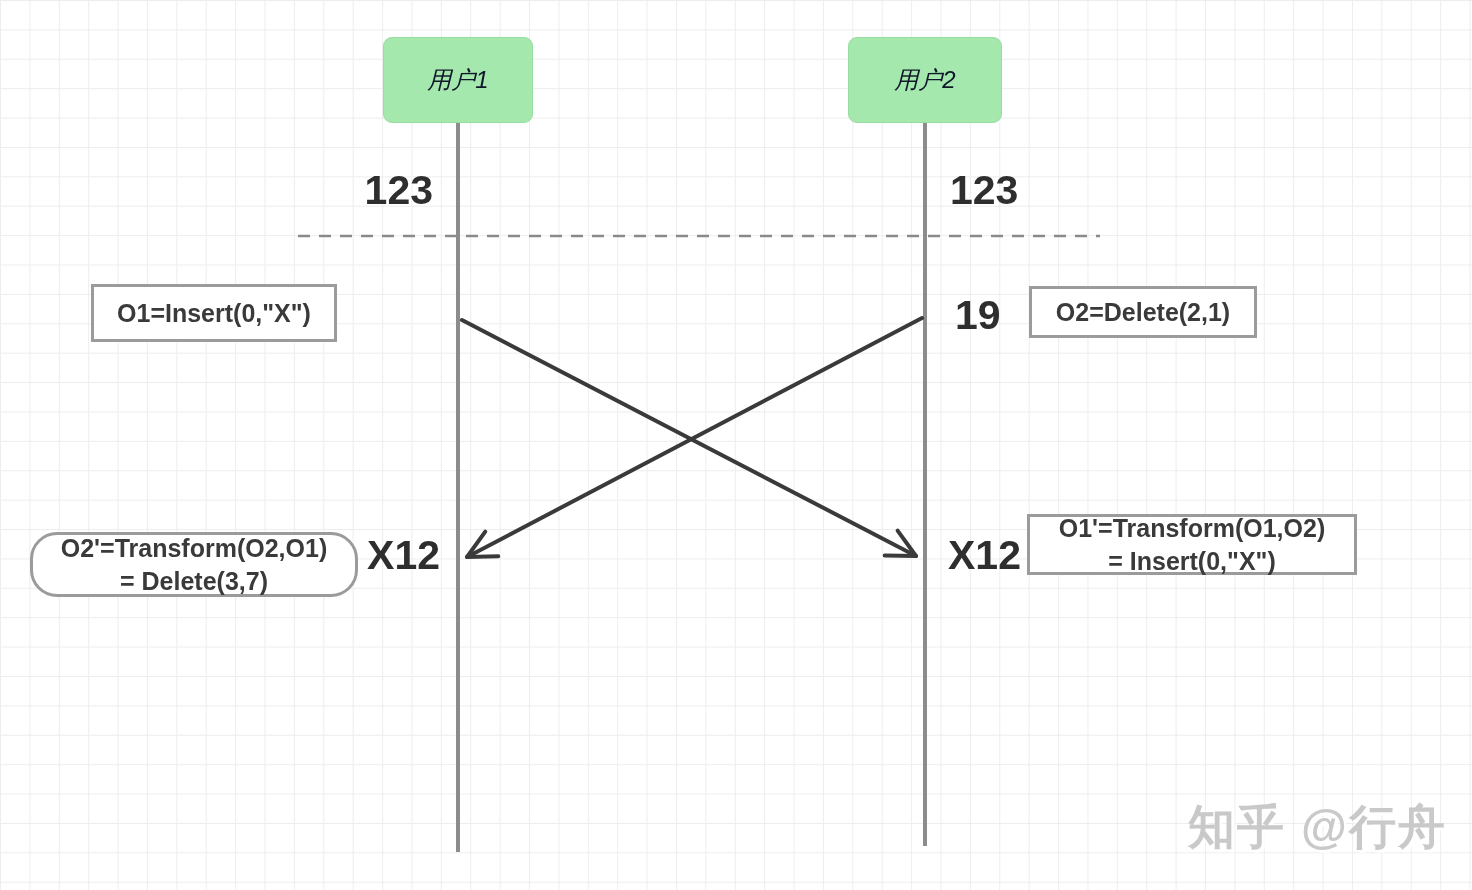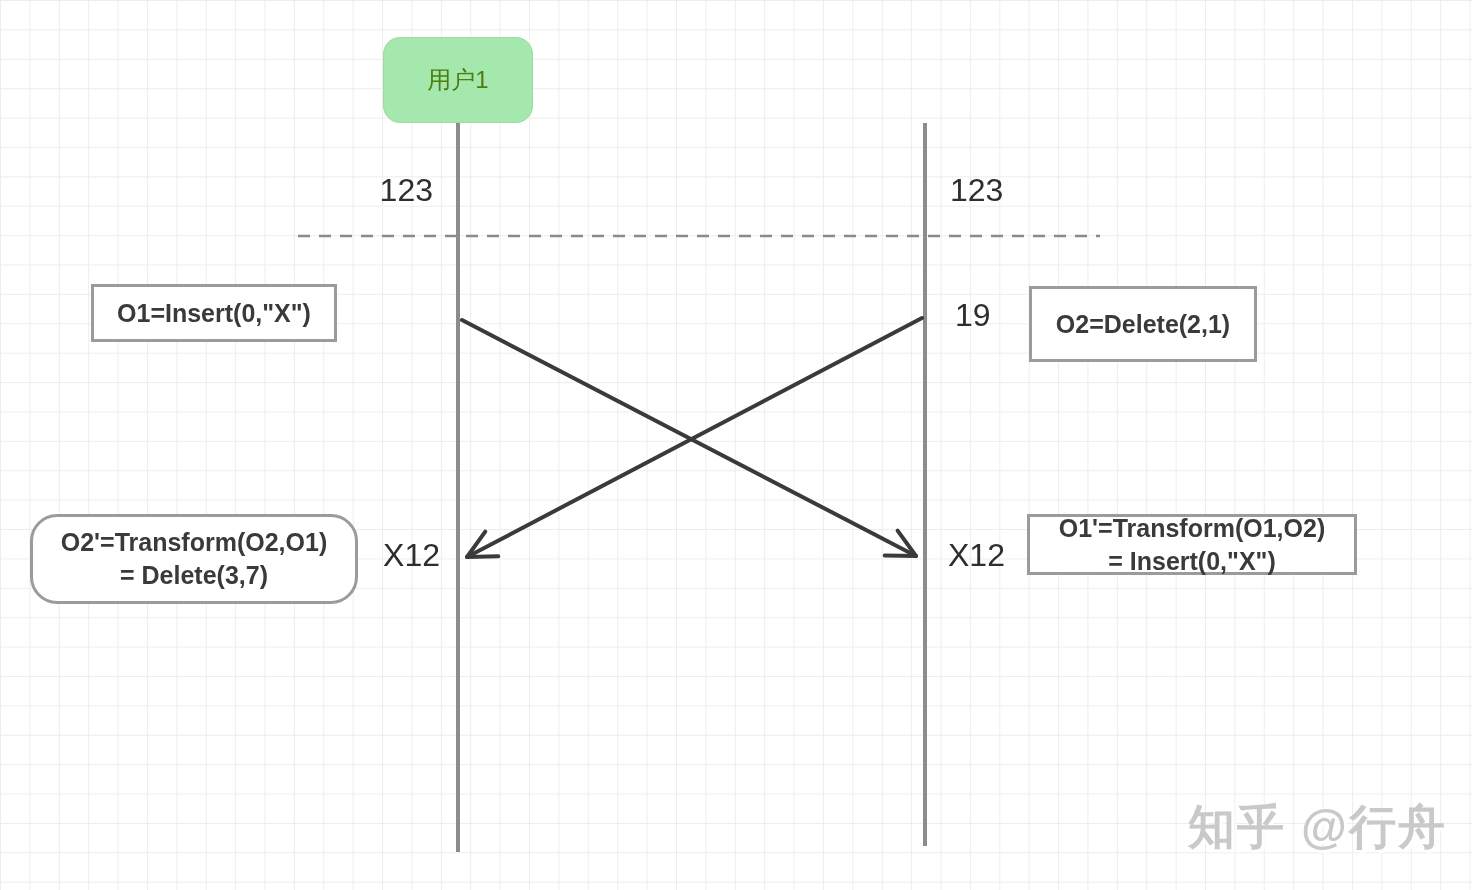--- a/index.html
+++ b/index.html
@@ -13,43 +13,44 @@
       linear-gradient(to right, #ededed 1px, transparent 1px);
     background-size:29.4px 29.4px;
     font-family:"Liberation Sans","DejaVu Sans",sans-serif;
     color:#333;
   }
   .layer{position:absolute;left:0;top:0;}
   .actor{
     position:absolute;
     background:#a5e8ad;
     border:1px solid #97dda2;
-    border-radius:17px;
+    border-radius:9px;
     display:flex;align-items:center;justify-content:center;
-    font-size:24px;color:#4d7c0f;
+    font-size:24px;color:#0f172a;
     box-sizing:border-box;
+    font-style:italic;
   }
   .actor1{left:383px;top:37px;width:150px;height:86px;}
   .actor2{left:848px;top:37px;width:154px;height:86px;}
   .opbox{
     position:absolute;
     background:#ffffff;
     border:3px solid #9b9b9b;
     display:flex;flex-direction:column;align-items:center;justify-content:center;
     font-size:25px;font-weight:600;color:#3a3a3a;
     text-align:center;line-height:33px;
     box-sizing:border-box;
   }
   .opbox1{left:91px;top:284px;width:246px;height:58px;}
-  .opbox2{left:1029px;top:286px;width:228px;height:76px;}
-  .opbox3{left:30px;top:514px;width:328px;height:90px;border-radius:27px;}
+  .opbox2{left:1029px;top:286px;width:228px;height:52px;}
+  .opbox3{left:30px;top:532px;width:328px;height:65px;border-radius:27px;}
   .opbox4{left:1027px;top:514px;width:330px;height:61px;}
   .state{
     position:absolute;
-    font-size:32px;font-weight:400;color:#2e2e2e;
+    font-size:41px;font-weight:700;color:#2e2e2e;
     line-height:44px;white-space:nowrap;
   }
   .ta-r{text-align:right;}
   .st-123-l{left:320px;top:168px;width:113px;}
   .st-123-r{left:950px;top:168px;}
   .st-x123 {left:320px;top:293px;width:123px;}
   .st-12-r {left:955px;top:293px;}
   .st-x12-l{left:320px;top:533px;width:120px;}
   .st-x12-r{left:948px;top:533px;}
   .watermark{
@@ -80,20 +81,23 @@
 
     <line x1="298" y1="236" x2="1100" y2="236" stroke="#8a8a8a" stroke-width="2.5" stroke-dasharray="12 9"></line>
 
     <line x1="462" y1="320" x2="916" y2="556" stroke="#3a3a3a" stroke-width="4" stroke-linecap="round" marker-end="url(#oarrow)"></line>
     <line x1="922" y1="318" x2="467" y2="557" stroke="#3a3a3a" stroke-width="4" stroke-linecap="round" marker-end="url(#oarrow)"></line>
   </svg>
 
   <div class="actor actor1">
     <span>用户1</span>
   </div>
+  <div class="actor actor2">
+    <span>用户2</span>
+  </div>
 
   <div class="state ta-r st-123-l">123</div>
   <div class="state st-123-r">123</div>
 
   <div class="opbox opbox1">
     <div>O1=Insert(0,"X")</div>
   </div>
 
   <div class="state st-12-r">19</div>
   <div class="opbox opbox2">

